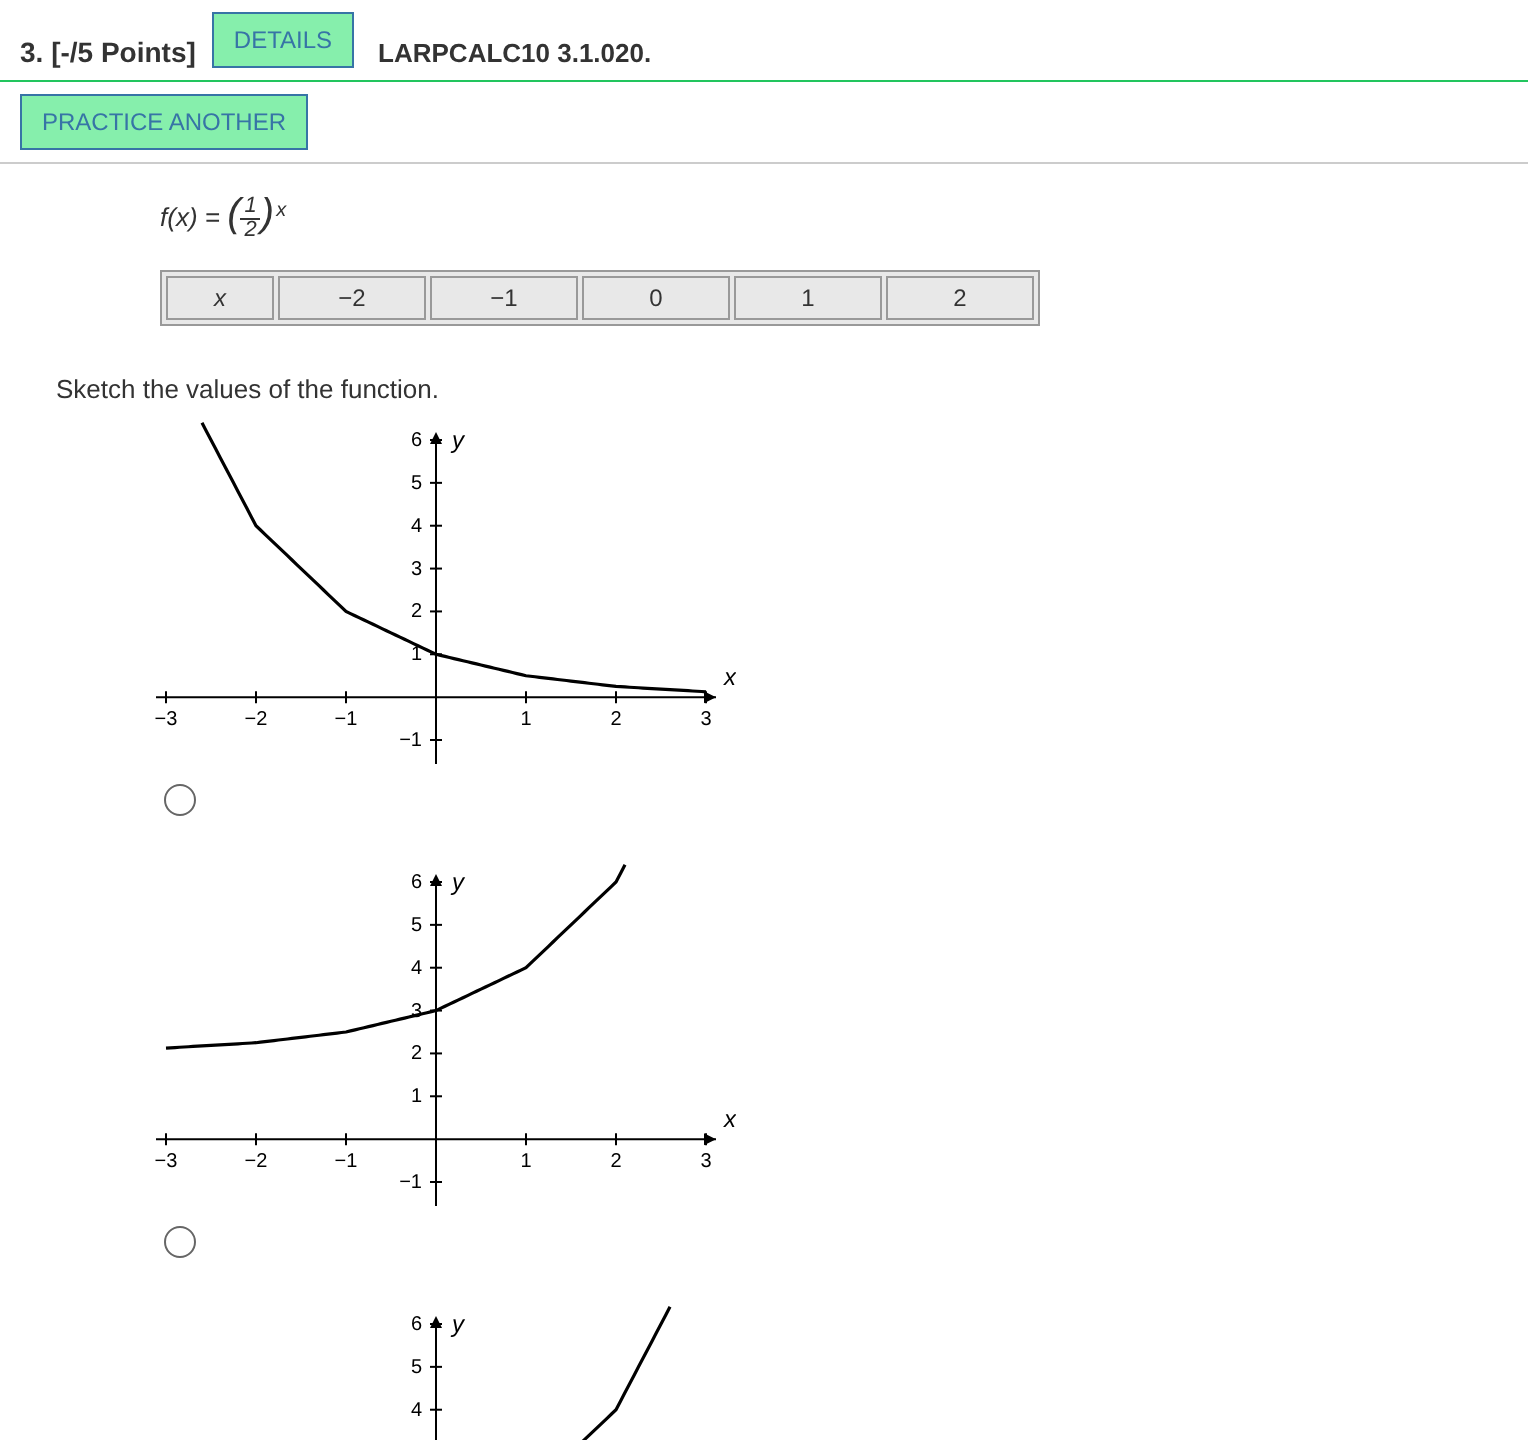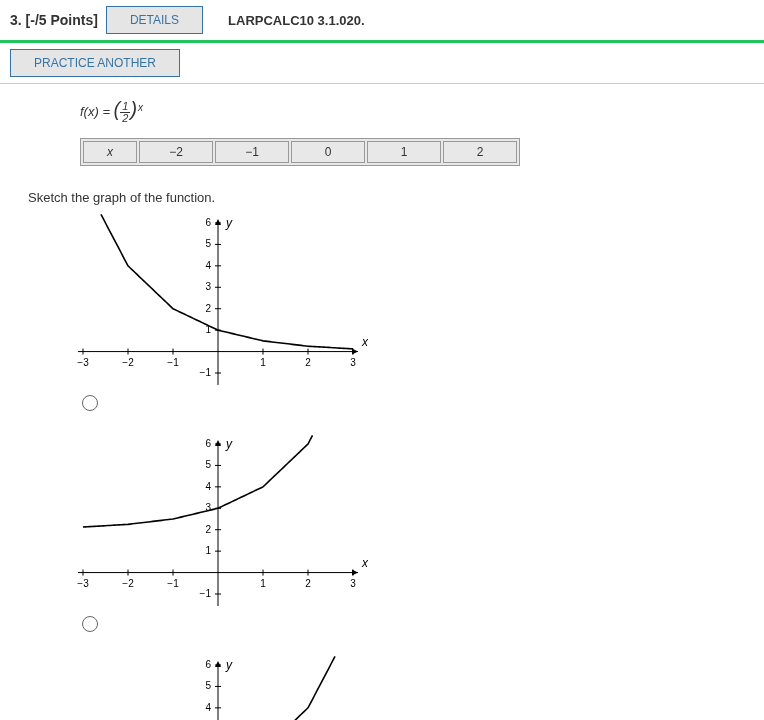--- a/index.html
+++ b/index.html
@@ -1,20 +1,20 @@
 <!DOCTYPE html>
 <html><head>
 <meta charset="utf-8">
 <style>
 body{margin:0;font-family:Arial,Helvetica,sans-serif;font-size:13px;color:#333;background:#fff}
 .wrap{width:764px}
-.header{display:flex;align-items:center;gap:8px;padding:6px 10px;border-bottom:3px solid #22c55e}
+.header{display:flex;align-items:flex-end;gap:8px;padding:6px 10px;border-bottom:1px solid #22c55e}
 .qnum{font-weight:bold;font-size:14px}
-.btn{border:1px solid #3774a6;color:#3774a6;background:#e5e5e5;padding:6px 23px;font-size:12px;cursor:pointer}
-.ref{font-weight:bold;font-size:13px;margin-left:17px}
+.btn{border:1px solid #3774a6;color:#3774a6;background:#86efac;padding:6px 10px;font-size:12px;cursor:pointer}
+.ref{font-weight:bold;font-size:13px;margin-left:4px}
 .row2{display:flex;gap:8px;padding:6px 10px;border-bottom:1px solid #ccc}
 .content{padding:14px 28px}
 .prompt{font-size:13px;color:#333}
 .formula{margin:0 0 14px 52px;font-style:italic}
 .frac{display:inline-block;vertical-align:middle;text-align:center;line-height:1}
 .frac .n{display:block;border-bottom:1px solid #333;padding:0 2px;font-size:11px}
 .frac .d{display:block;padding:0 2px;font-size:11px}
 .sup{vertical-align:super;font-size:10px;margin-left:1px}
 .ptable{border:1px solid #999;background:#e8e8e8;margin-left:52px}
 .ptable td{border:1px solid #999;padding:3px 6px;text-align:center;font-size:12px;min-width:60px}
@@ -51,21 +51,21 @@
         <td class="hdr">x</td>
         <td>−2</td>
         <td>−1</td>
         <td>0</td>
         <td>1</td>
         <td>2</td>
       </tr>
     </tbody>
       </table>
 
-    <div class="sketch">Sketch the graph of the function.</div>
+    <div class="sketch">Sketch the values of the function.</div>
 
     <div class="grid">
       <div class="opt">
         <svg width="300" height="180" id="svgA">
             <line x1="10" y1="138.57142857142858" x2="290" y2="138.57142857142858" stroke="#000"></line>
             <line x1="150" y1="10" x2="150" y2="172" stroke="#000"></line>
             <polygon points="290,138.57142857142858 284,135.57142857142858 284,141.57142857142858" fill="#000"></polygon>
             <polygon points="150,6 147,12 153,12" fill="#000"></polygon>
             <line x1="15" y1="135.57142857142858" x2="15" y2="141.57142857142858" stroke="#000"></line>
             <text x="15" y="152.57142857142858" font-size="10" text-anchor="middle">−3</text>

